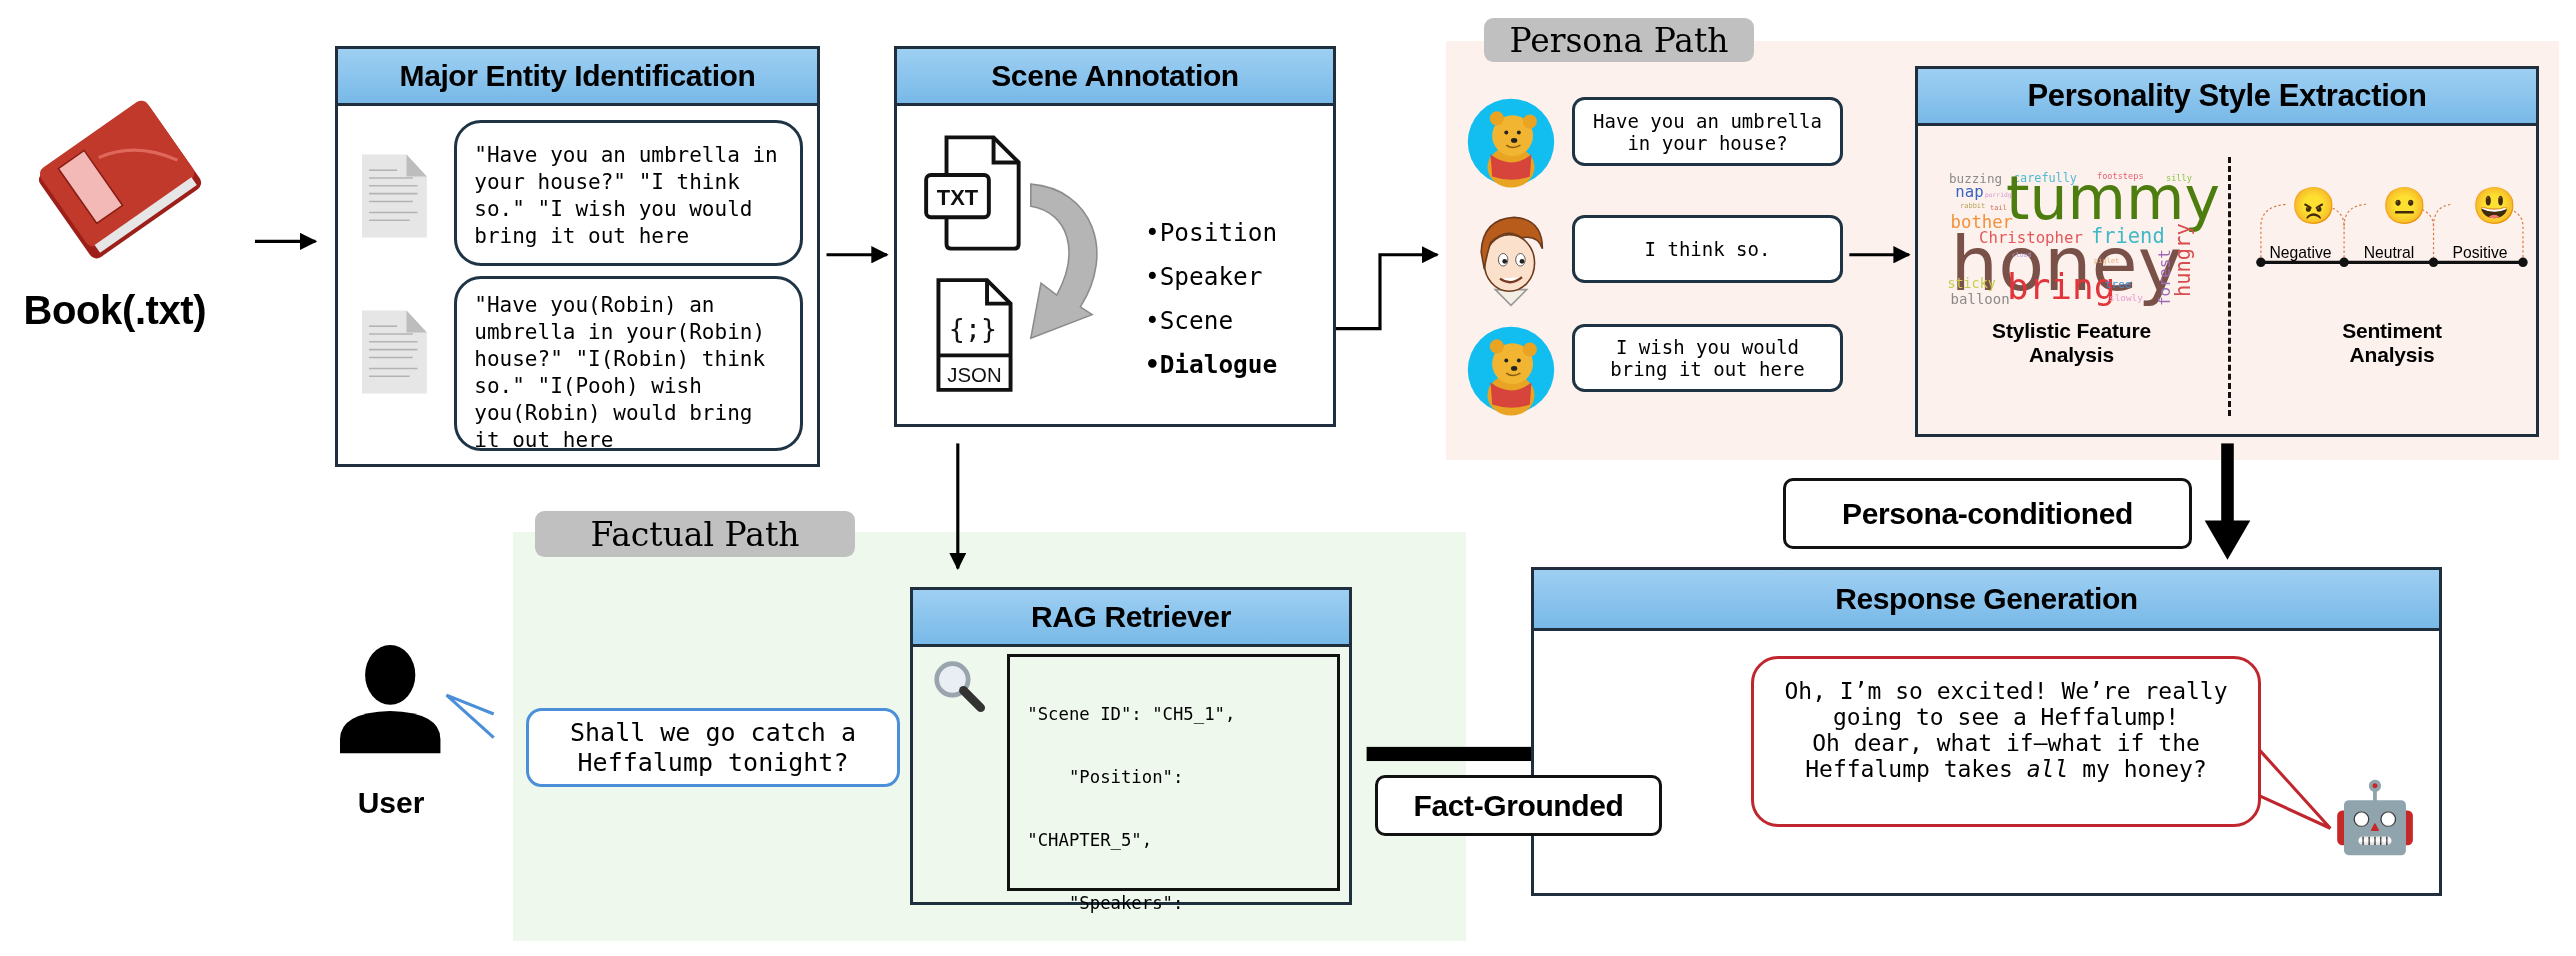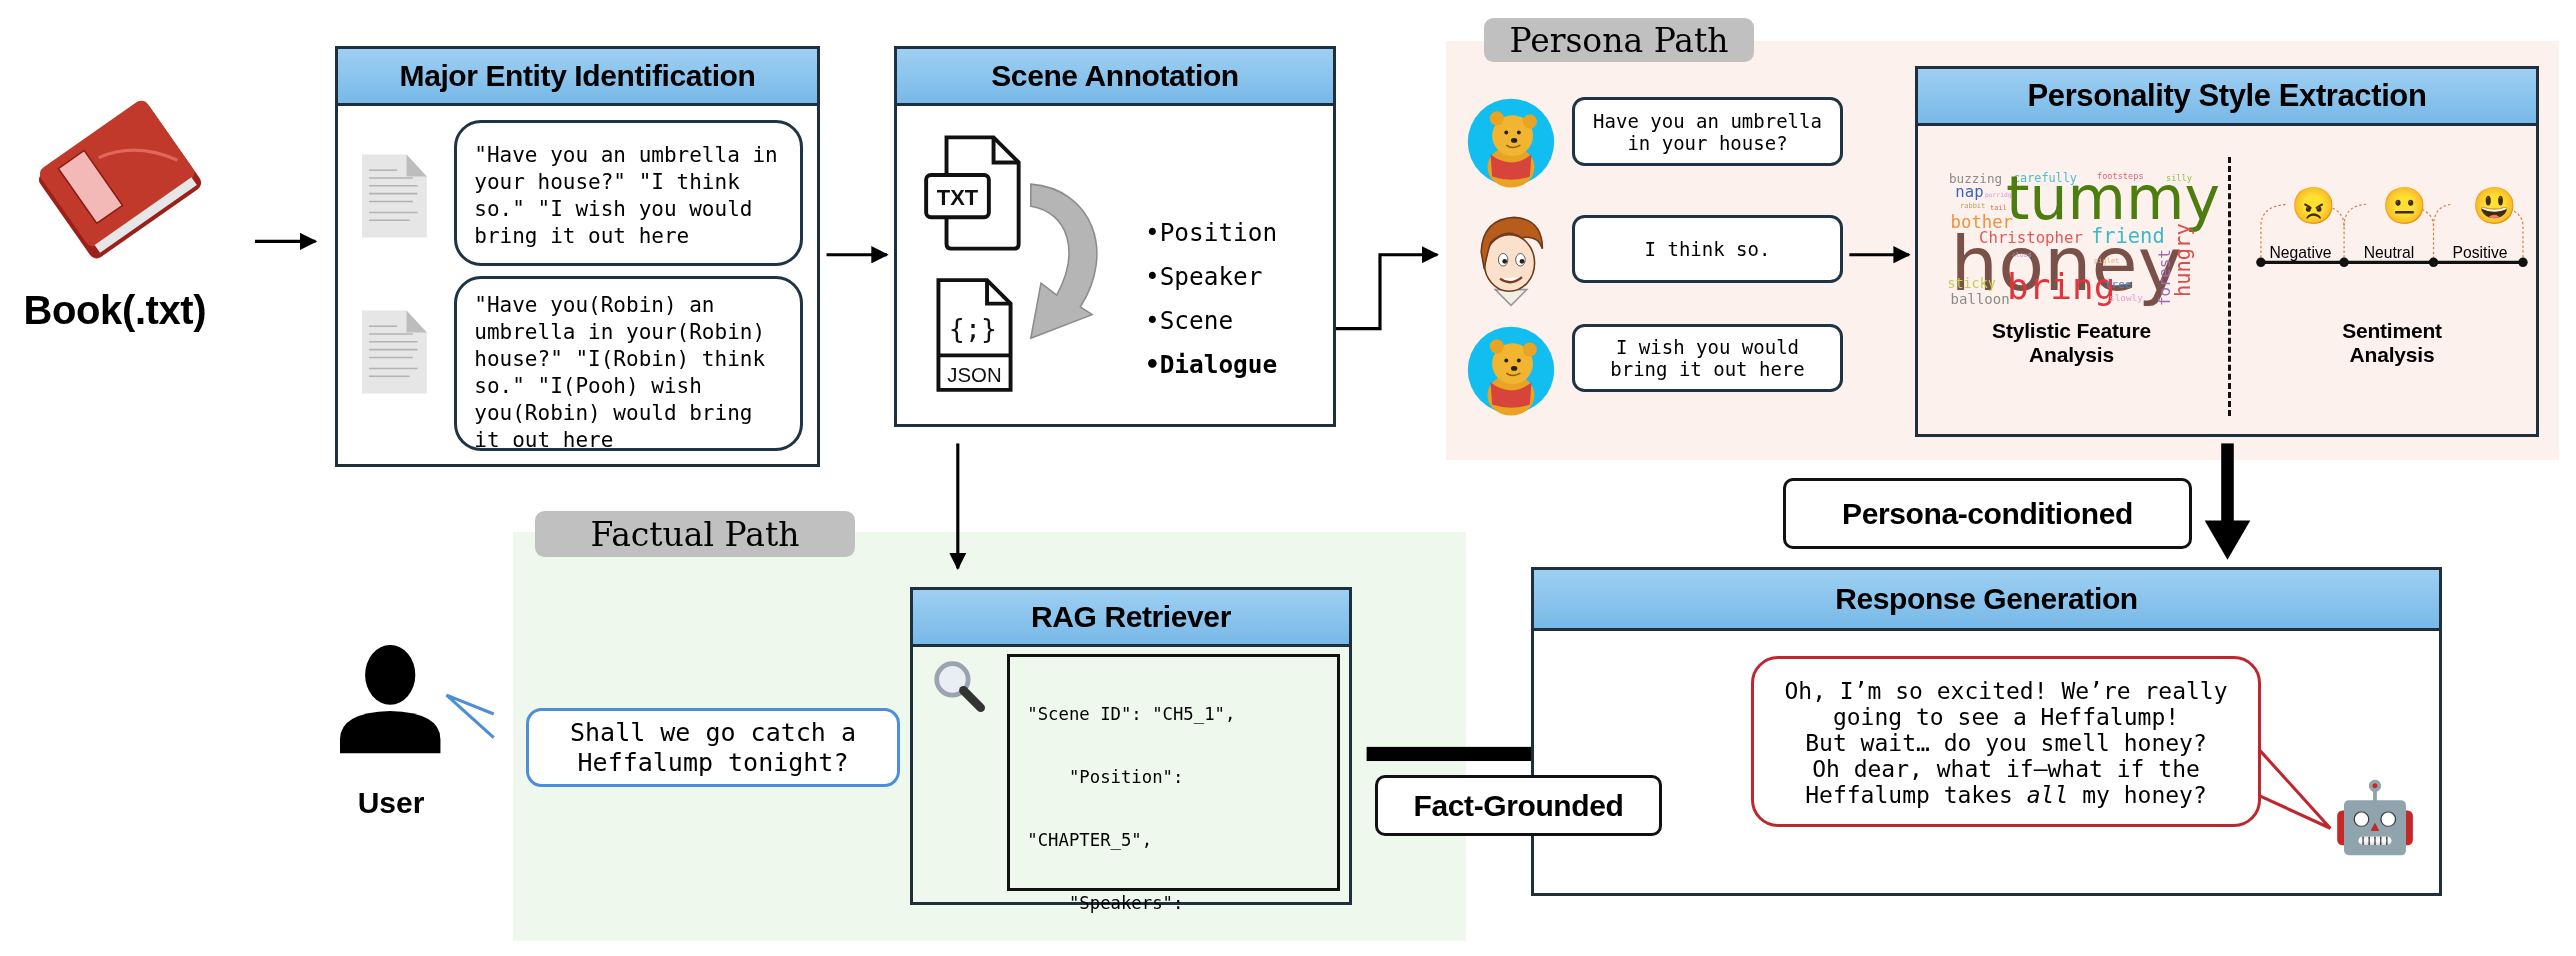--- a/index.html
+++ b/index.html
@@ -306,18 +306,17 @@
 </div>
 
 <div class="tag-box" style="left:1375px; top:775px; width:287px; height:61px;">Fact-Grounded</div>
 
 <svg style="left:2249px; top:739px; width:86px; height:94px;" viewBox="0 0 110 120">
   <path d="M8,8 L104,114 L8,70" fill="#fff" stroke="#c0262d" stroke-width="4"></path>
 </svg>
 <div class="bubble" style="left:1751px; top:656px; width:510px; height:171px; border-color:#c0262d; border-radius:27px; text-align:center; font-size:23px; line-height:26px; padding-top:19px;">
   <div>Oh, I’m so excited! We’re really</div>
   <div>going to see a Heffalump!</div>
-  <div>But wait… do you smell honey?</div>
   <div>Oh dear, what if—what if the</div>
   <div><span>Heffalump takes </span><em>all</em><span> my honey?</span></div>
 </div>
 <div class="abs" style="left:2332px; top:775px; font-size:69px; line-height:86px;">🤖</div>
 
 
 </body></html>

